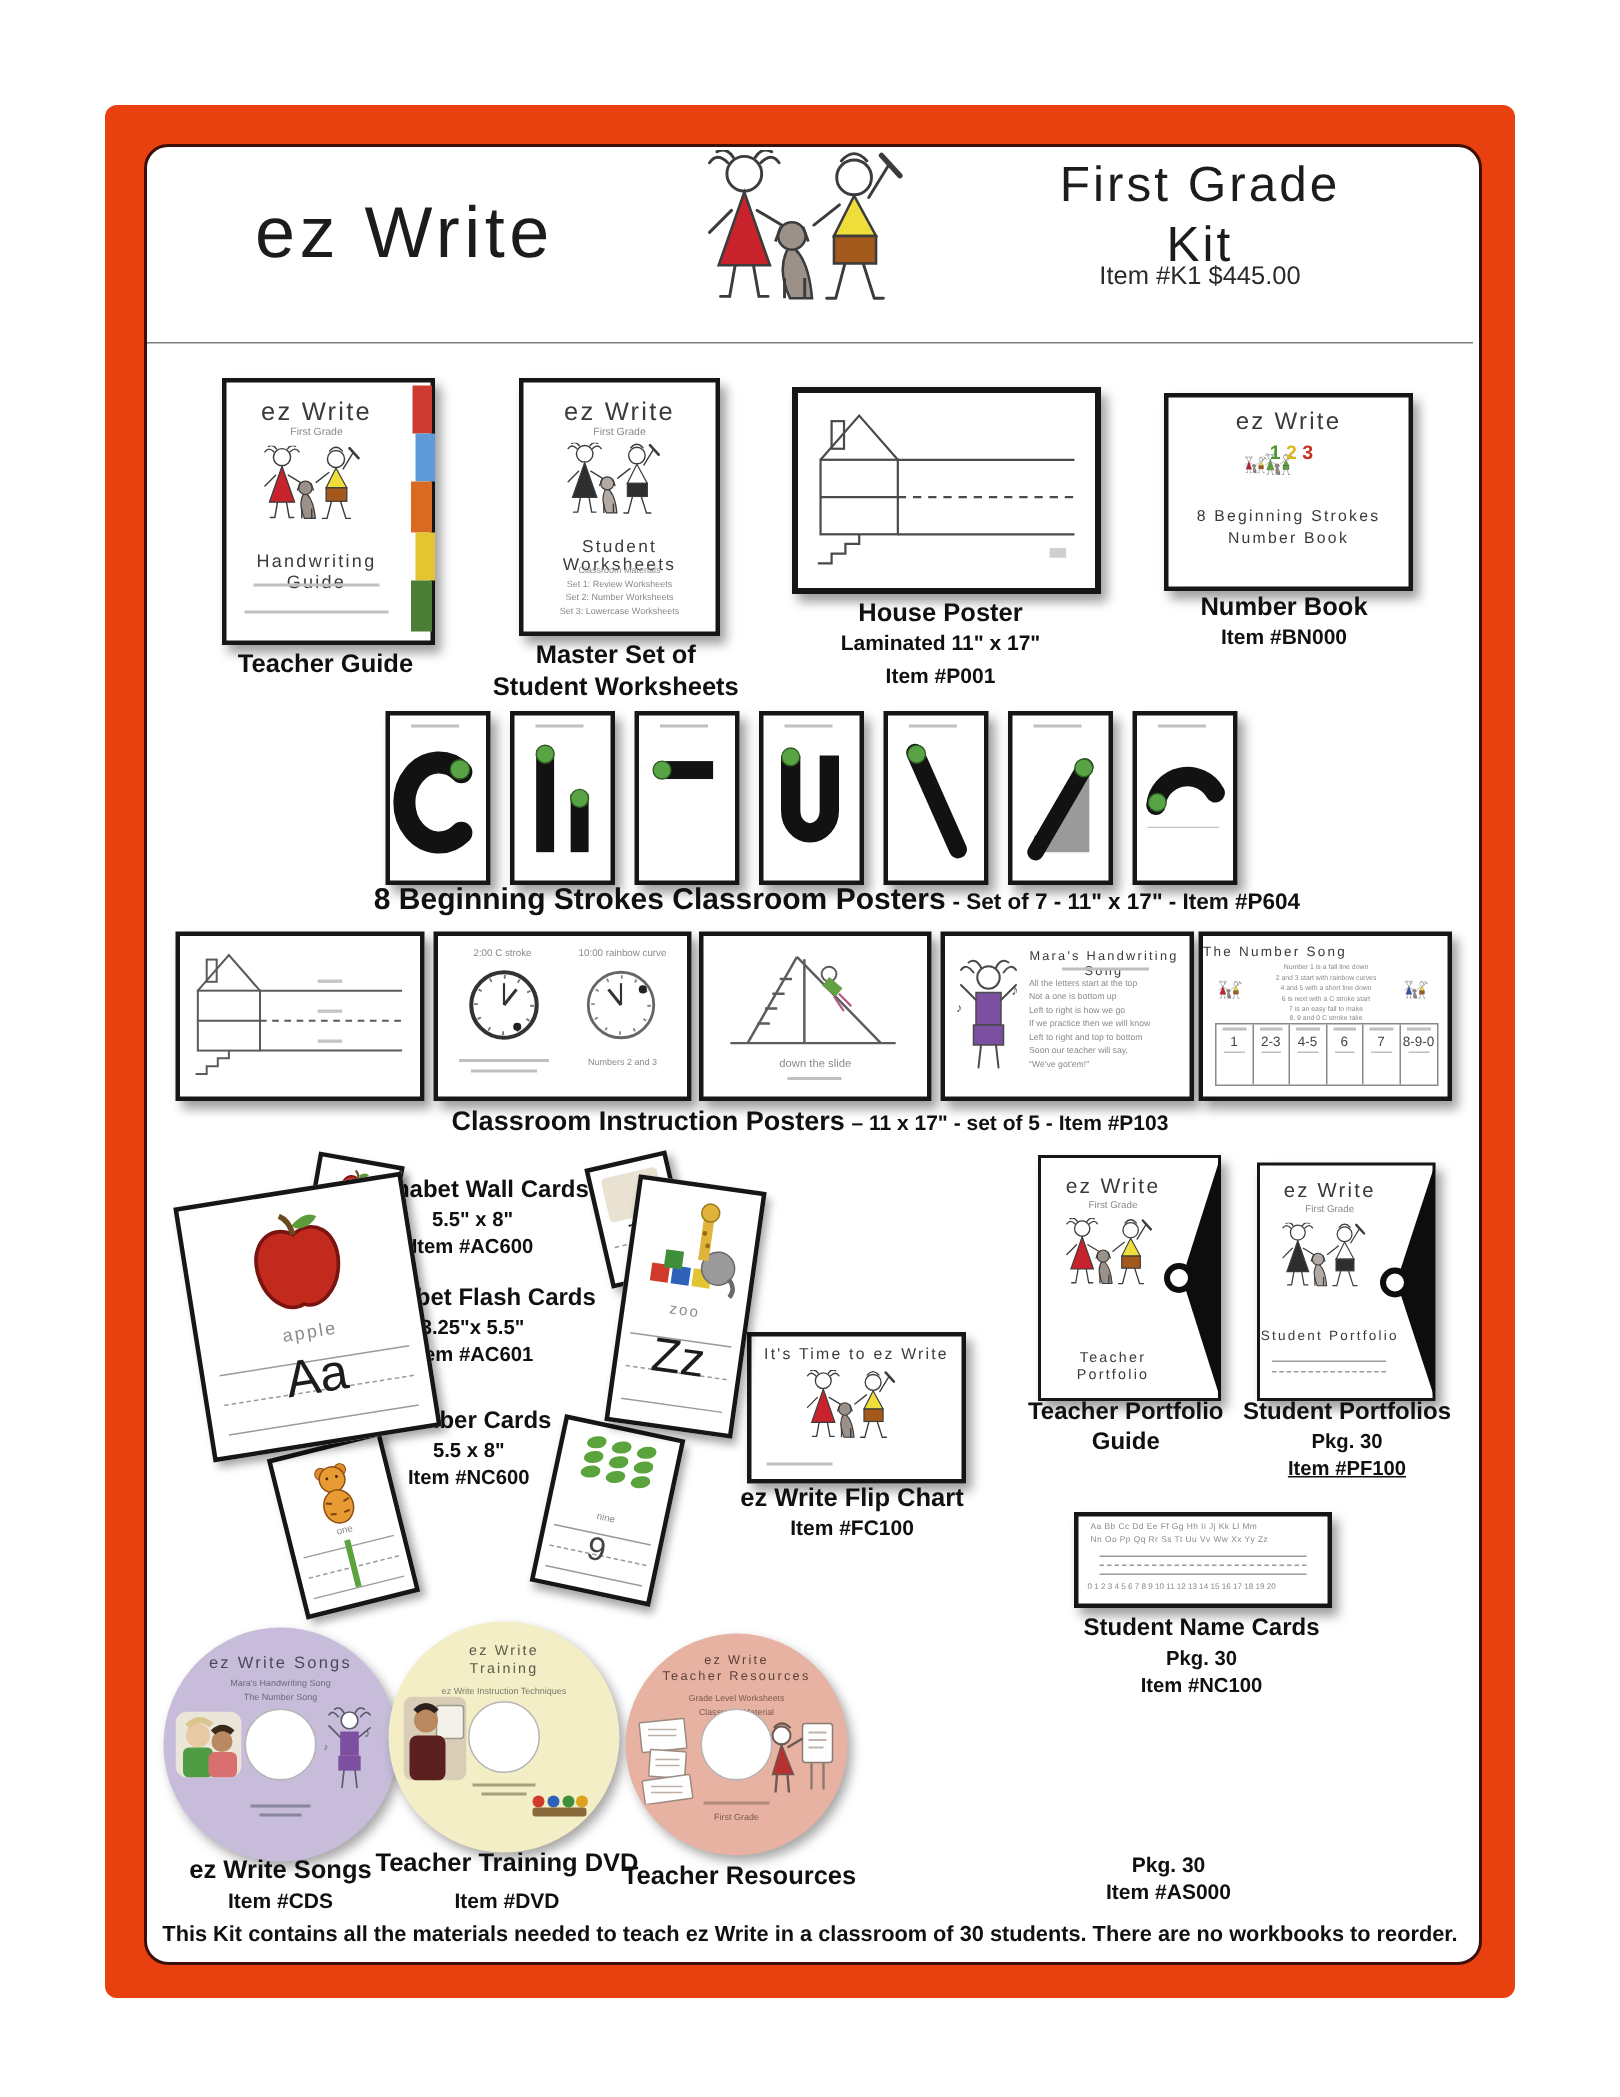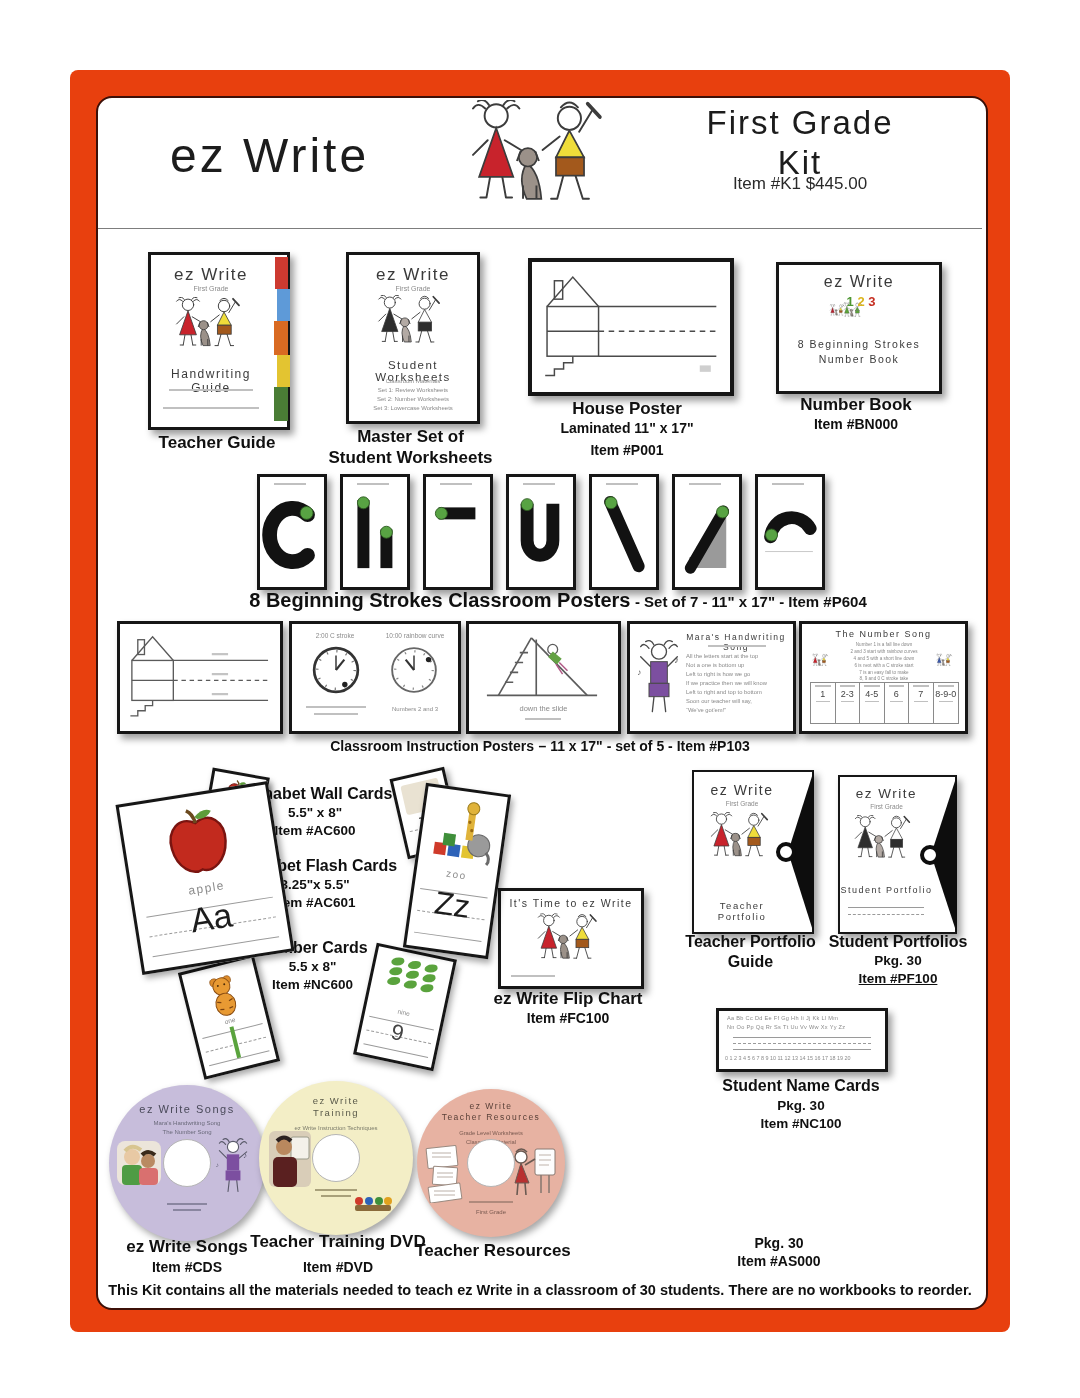--- a/index.html
+++ b/index.html
@@ -278,21 +278,21 @@
     <div class="abs pre graytxt" style="left:56px;top:28px;width:104px;text-align:left;font-size:5.8px;line-height:1.55;">All the letters start at the top
 Not a one is bottom up
 Left to right is how we go
 If we practice then we will know
 Left to right and top to bottom
 Soon our teacher will say,
 “We've got'em!”</div>
   </div>
 
   <div class="prod" style="left:799px;top:621px;width:163px;height:107px;">
-    <div class="abs script" style="left:0;top:5px;width:163px;text-align:center;font-size:9px;">The Number Song</div>
+    <div class="abs script" style="left:0;top:5px;width:163px;text-align:left;font-size:9px;">The Number Song</div>
     <svg class="abs" style="left:6px;top:20px;width:26px;height:34px;" viewBox="0 0 55 100">
         <use href="#kidpair"></use>
       </svg>
     <svg class="abs" style="left:128px;top:20px;width:30px;height:34px;--dress:#3a57a8;" viewBox="0 0 55 100">
         <use href="#kidpair"></use>
       </svg>
     <div class="abs pre graytxt" style="left:34px;top:18px;width:96px;text-align:center;font-size:4.6px;line-height:1.5;">Number 1 is a fall line down
 2 and 3 start with rainbow curves
 4 and 5 with a short line down
 6 is next with a C stroke start
@@ -325,21 +325,21 @@
           <div class="bar" style="margin:2px 5px;height:1.5px;"></div>
         </div>
       <div style="text-align:center;">
           <div class="bar" style="margin:2px 4px;height:1.5px;"></div>
           <div style="font-size:9px;color:#444;">8-9-0</div>
           <div class="bar" style="margin:2px 5px;height:1.5px;"></div>
         </div>
     </div>
   </div>
   <div class="cap" style="left:200px;top:736px;width:680px;">
-    <span style="font-size:14px;">Classroom Instruction Posters</span>
+    <span style="font-size:18px;">Classroom Instruction Posters</span>
     <span style="font-size:14px;">– 11 x 17" - set of 5 - Item #P103</span>
   </div>
 
   <div class="tiltcard" style="left:205px;top:772px;width:52px;height:78px;transform:rotate(10deg);z-index:1;">
     <svg class="abs" style="left:12px;top:4px;width:28px;height:28px;" viewBox="0 0 60 60">
       <path d="M30,14 C18,6 6,16 8,32 C10,48 22,56 30,52 C38,56 50,48 52,32 C54,16 42,6 30,14 Z" fill="#c22a1e" stroke="#7a1410" stroke-width="2"></path>
       <path d="M30,14 Q29,6 24,3" stroke="#6b4a1f" stroke-width="3" fill="none"></path>
       <path d="M30,9 Q38,2 44,6 Q40,12 32,11 Z" fill="#5d9c3a"></path>
     </svg>
     <div class="abs graytxt" style="left:0;top:32px;width:52px;text-align:center;font-size:6px;">apple</div>

